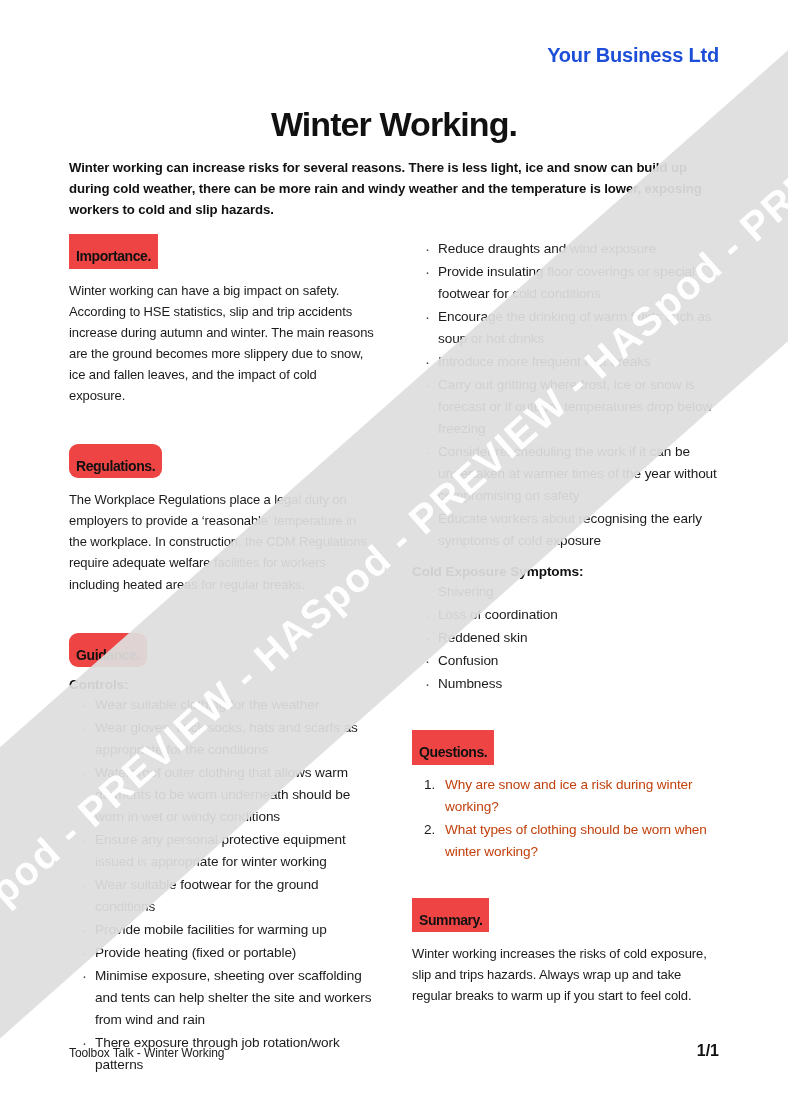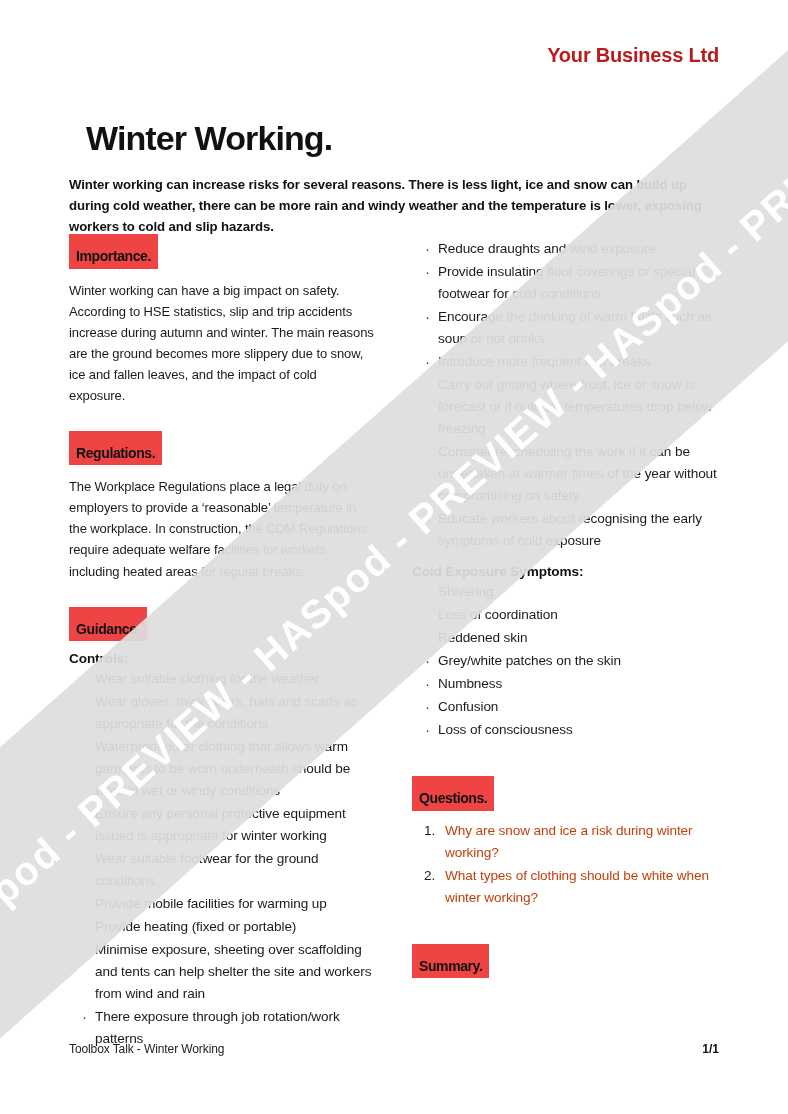--- a/index.html
+++ b/index.html
@@ -25,38 +25,39 @@
   .doc-header {
     position: absolute;
     top: 44px;
     left: 69px;
     right: 69px;
     text-align: right;
   }
   .company-name {
     font-size: 20px;
     font-weight: bold;
-    color: #b91c1c;
+    color: #1d4ed8;
     letter-spacing: -0.2px;
   }
 
   
   .title-block {
     position: absolute;
     top: 103px;
     left: 69px;
     right: 69px;
   }
   .doc-title {
     font-size: 34px;
     font-weight: bold;
     color: #111111;
     letter-spacing: -0.9px;
     line-height: 1.08;
-    margin: 17px;
+    margin: 3px;
+    text-align: center;
   }
   .doc-intro {
     margin-top: 14px;
     font-size: 13.2px;
     font-weight: bold;
     line-height: 1.62;
     color: #111111;
     letter-spacing: -0.1px;
   }
 
@@ -80,21 +81,21 @@
     background: #ef4444;
     font-size: 14px;
     font-weight: bold;
     color: #111111;
     letter-spacing: -0.4px;
     padding: 14px 7px 4px 7px;
     margin: 0;
     line-height: 1.18;
   }
   .sec-gap-importance { margin-top: 0; }
-  .sec-gap { margin-top: 25px; }
+  .sec-gap { margin-top: 38px; border-radius: 9px; }
   .sec-gap-sm { margin-top: 34px; }
 
   
   p.body-text {
     font-size: 13px;
     line-height: 1.62;
     color: #1b1b1b;
     margin: 11px 0 0 0;
     letter-spacing: -0.1px;
   }
@@ -171,21 +172,21 @@
     display: flex;
     justify-content: space-between;
     align-items: flex-end;
   }
   .footer-left {
     font-size: 12px;
     color: #222222;
     letter-spacing: -0.1px;
   }
   .footer-right {
-    font-size: 12px;
+    font-size: 16px;
     font-weight: bold;
     color: #111111;
   }
 
   
   .watermark-layer {
     position: absolute;
     inset: 0;
     pointer-events: none;
     overflow: hidden;
@@ -264,33 +265,32 @@
           <li>Carry out gritting where frost, ice or snow is forecast or if outdoor temperatures drop below freezing</li>
           <li>Consider rescheduling the work if it can be undertaken at warmer times of the year without compromising on safety</li>
           <li>Educate workers about recognising the early symptoms of cold exposure</li>
         </ul>
 
       <div class="sub-heading">Cold Exposure Symptoms:</div>
       <ul class="bullets" id="symptoms-list">
           <li class="nobullet">Shivering</li>
           <li>Loss of coordination</li>
           <li>Reddened skin</li>
-          <li>Grey/white patches on the skin</li>
+          <li>Confusion</li>
           <li>Numbness</li>
-          <li>Confusion</li>
-          <li>Loss of consciousness</li>
         </ul>
 
       <h2 class="section-heading sec-gap-sm">Questions.</h2>
       <ol class="numbers" id="questions-list">
           <li>Why are snow and ice a risk during winter working?</li>
-          <li>What types of clothing should be white when winter working?</li>
+          <li>What types of clothing should be worn when winter working?</li>
         </ol>
 
       <h2 class="section-heading sec-gap-sm">Summary.</h2>
+      <p class="body-text">Winter working increases the risks of cold exposure, slip and trips hazards. Always wrap up and take regular breaks to warm up if you start to feel cold.</p>
 
     </div>
   </div>
 
   <div class="doc-footer">
     <div class="footer-left">Toolbox Talk - Winter Working</div>
     <div class="footer-right">1/1</div>
   </div>
 
   <div class="watermark-layer">

